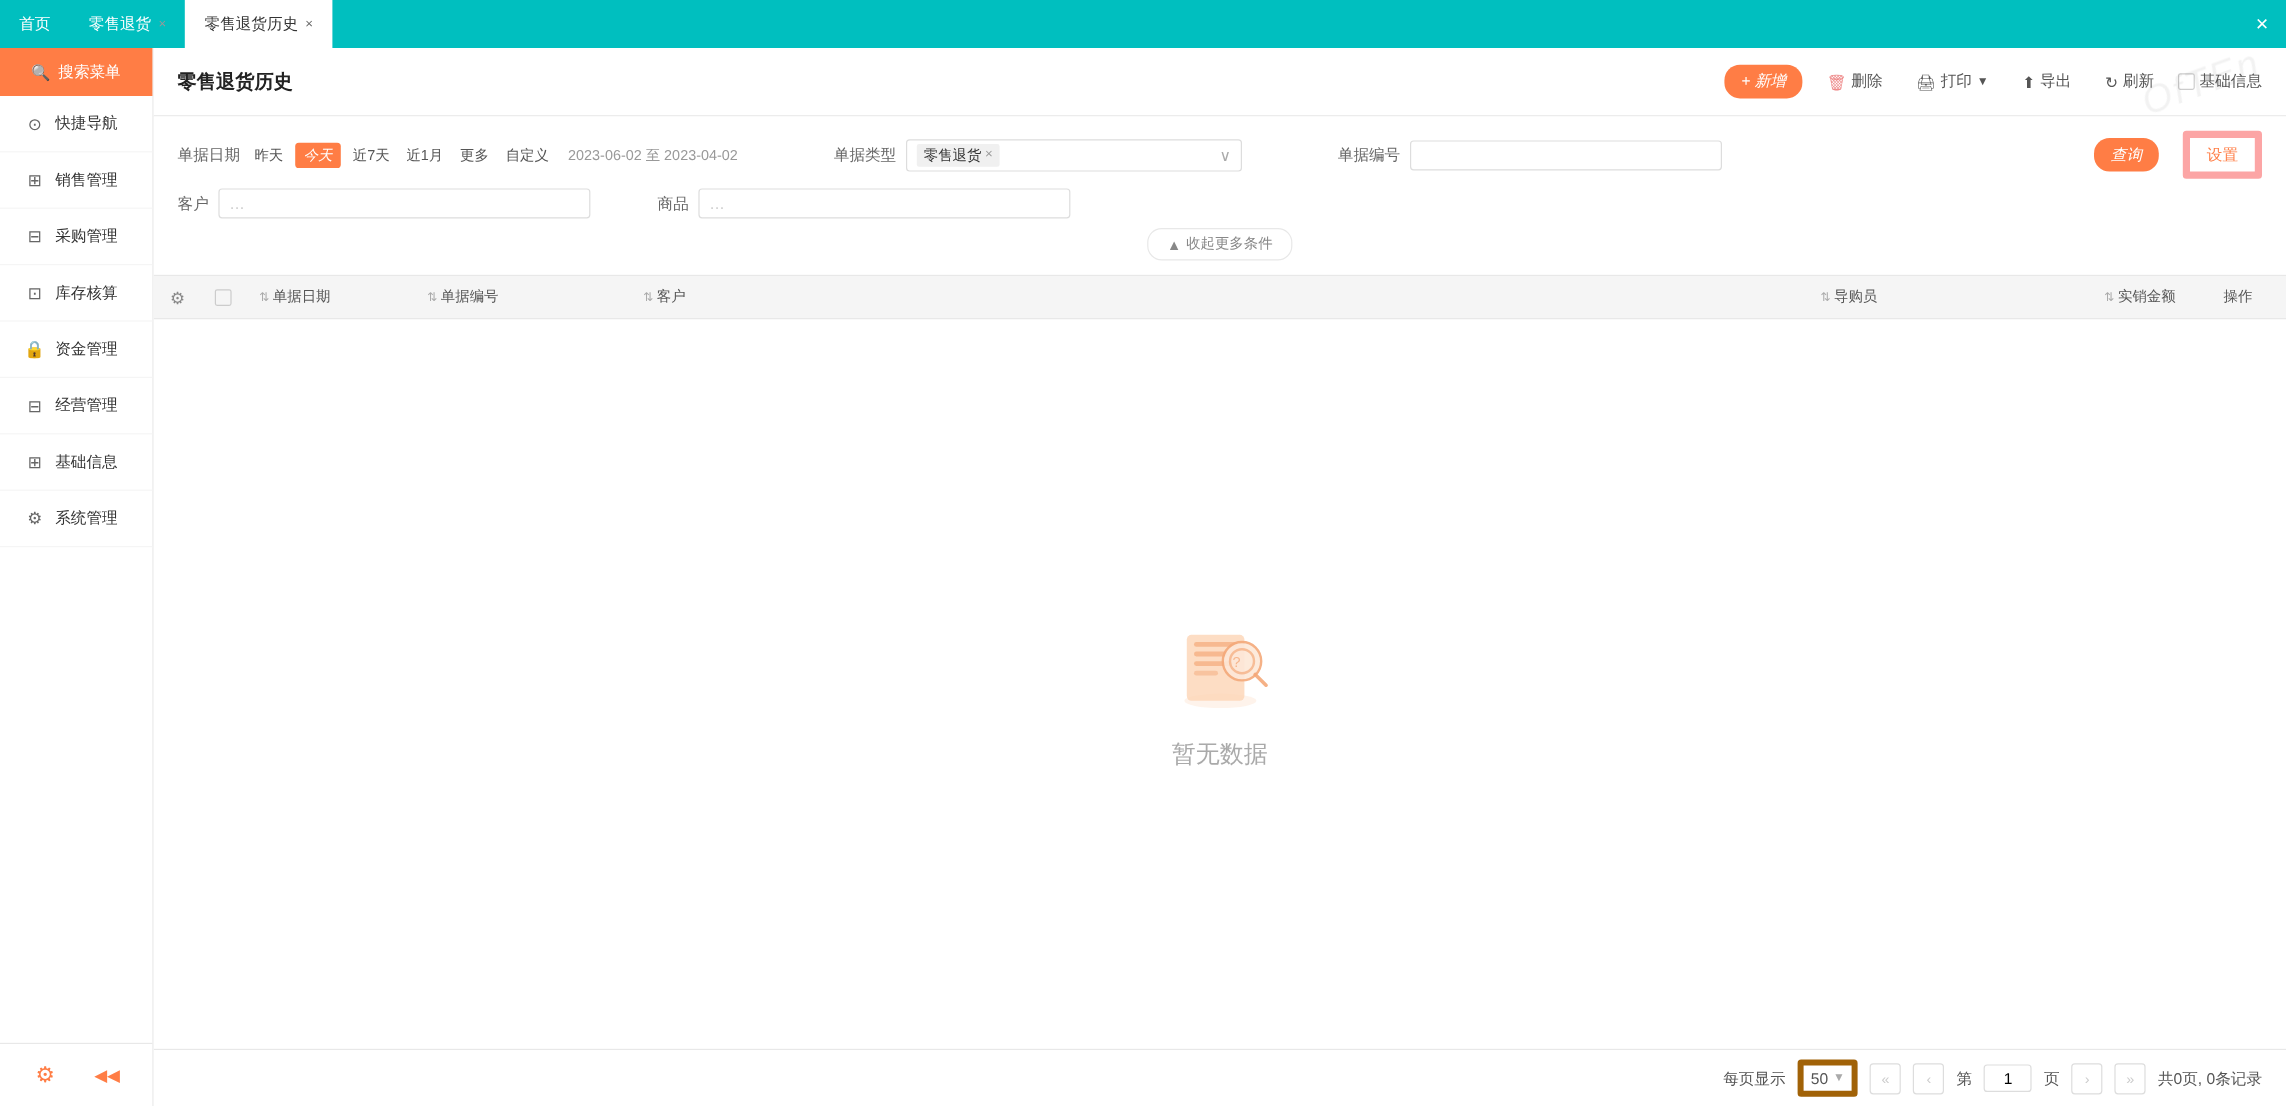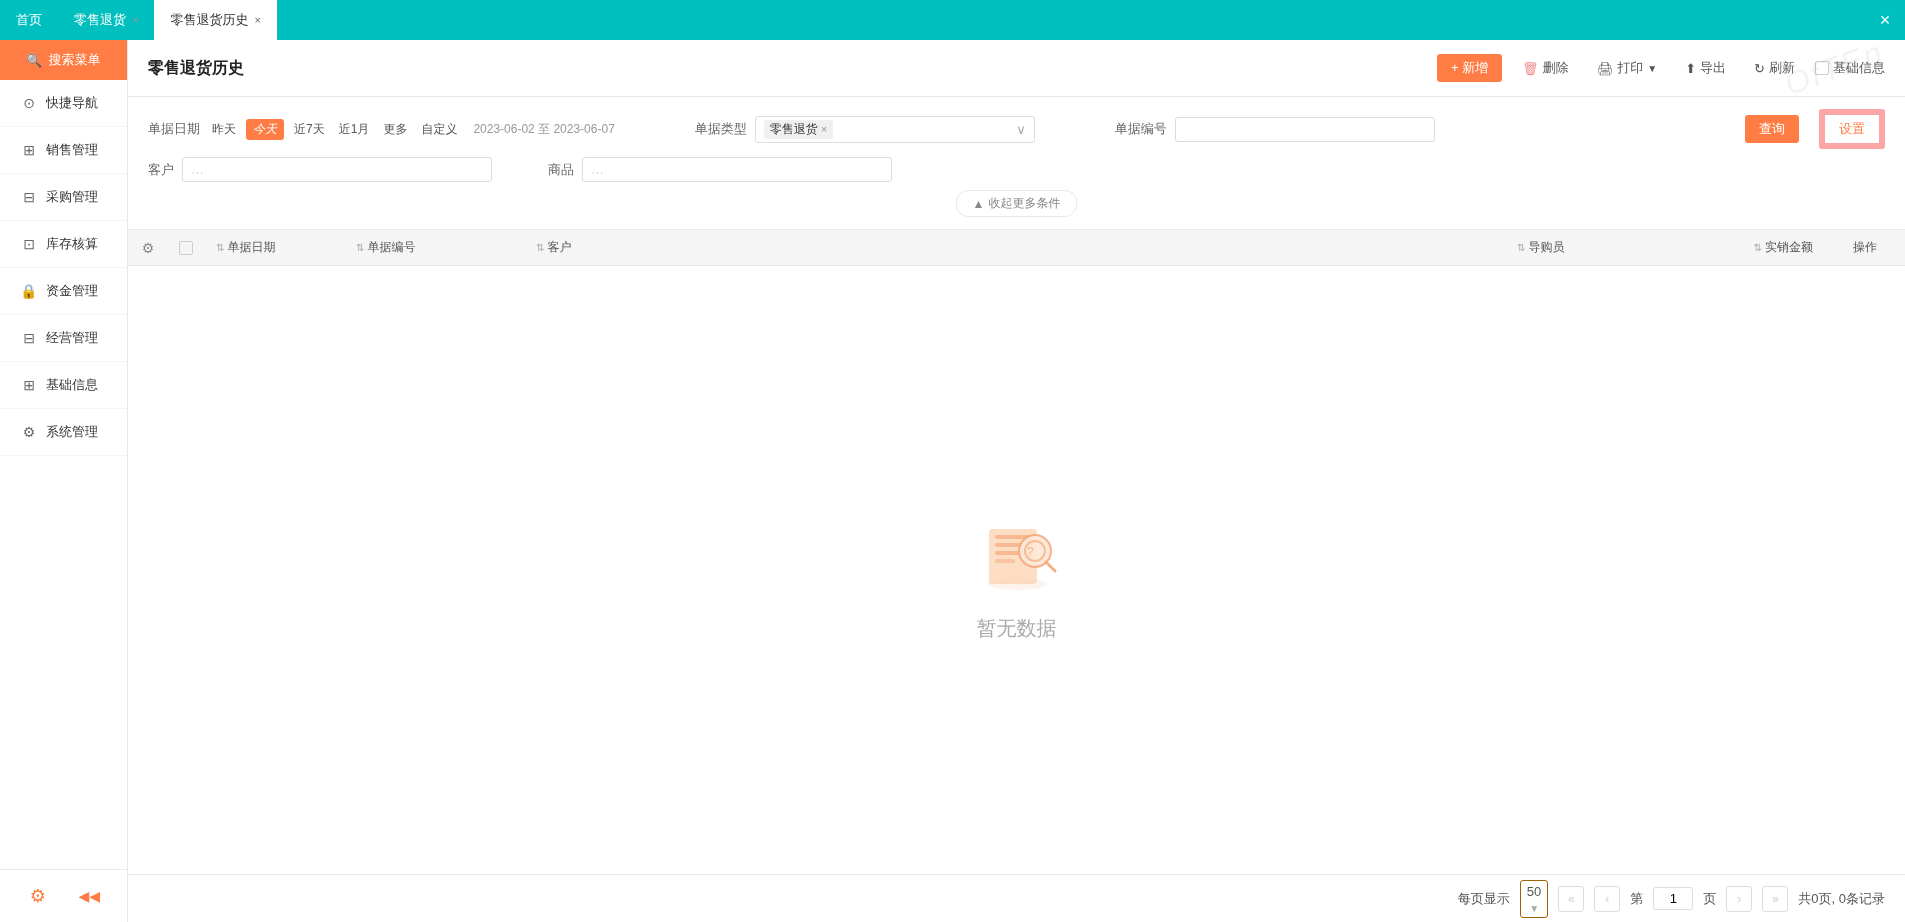--- a/index.html
+++ b/index.html
@@ -157,22 +157,23 @@
       gap: 4px;
       font-size: 13px;
       color: #555;
       cursor: pointer;
       padding: 4px 8px;
       border-radius: 3px;
     }
     .action-btn.primary {
       background: #ff7d45;
       color: #fff;
-      border-radius: 3px;
+      border-radius: 13px;
       padding: 5px 14px;
+      font-style: italic;
     }
     .action-btn.secondary {
       background: #fff;
       color: #ff7d45;
       border: 6px solid #fca5a5;
       border-radius: 3px;
       padding: 5px 14px;
     }
     .checkbox-display {
       display: flex;
@@ -376,30 +377,29 @@
       display: flex;
       align-items: center;
       justify-content: flex-end;
       padding: 0 20px;
       gap: 10px;
       flex-shrink: 0;
       font-size: 13px;
       color: #555;
     }
     .pagination-select {
-      border: 1px solid #a16207;
+      border: 5px solid #a16207;
       border-radius: 3px;
       padding: 3px 6px;
       font-size: 13px;
       cursor: pointer;
       background: #fff;
       display: flex;
       align-items: center;
       gap: 4px;
-      flex-direction: column;
     }
     .pagination-btn {
       width: 26px;
       height: 26px;
       display: flex;
       align-items: center;
       justify-content: center;
       border: 1px solid #ddd;
       border-radius: 3px;
       cursor: pointer;
@@ -532,21 +532,21 @@
           <span class="filter-label">单据日期</span>
           <div class="filter-date-shortcuts">
 
           <span class="date-shortcut">昨天</span>
               <span class="date-shortcut active">今天</span>
               <span class="date-shortcut">近7天</span>
               <span class="date-shortcut">近1月</span>
               <span class="date-shortcut">更多</span>
               <span class="date-shortcut">自定义</span>
             </div>
-          <span class="filter-date-range">2023-06-02 至 2023-06-07</span>
+          <span class="filter-date-range">2023-06-02 至 2023-04-02</span>
         </div>
 
         <div class="filter-item" style="margin-left:60px;">
           <span class="filter-label">单据类型</span>
           <div class="filter-select" style="min-width:280px;">
             <div class="filter-select-tag">
               <span>零售退货</span>
               <span class="filter-select-tag-close">×</span>
             </div>
             <span class="filter-select-arrow">∨</span>

